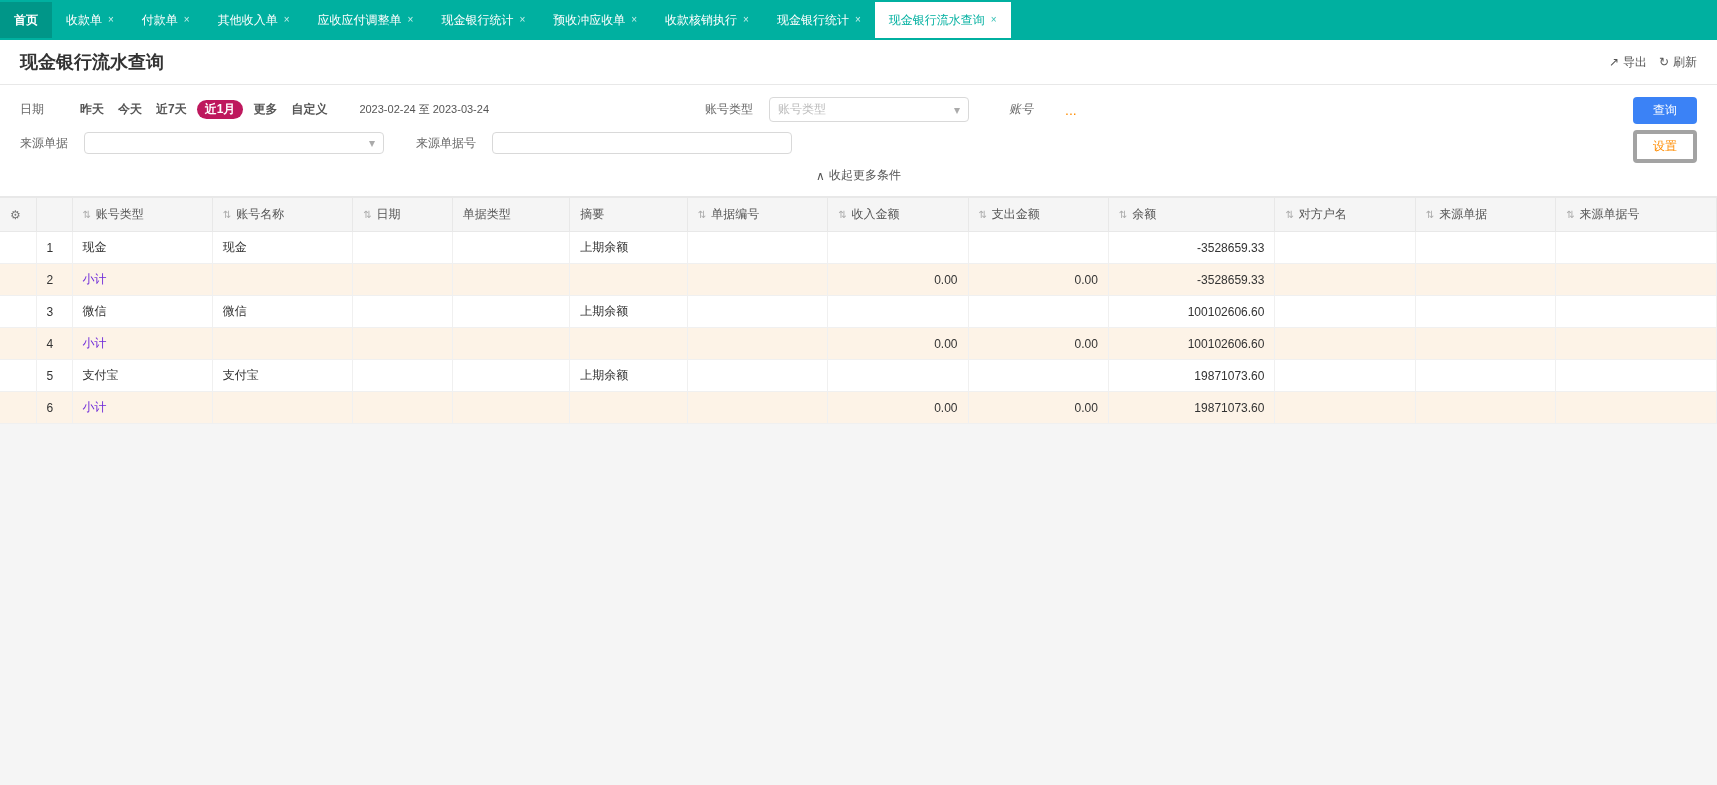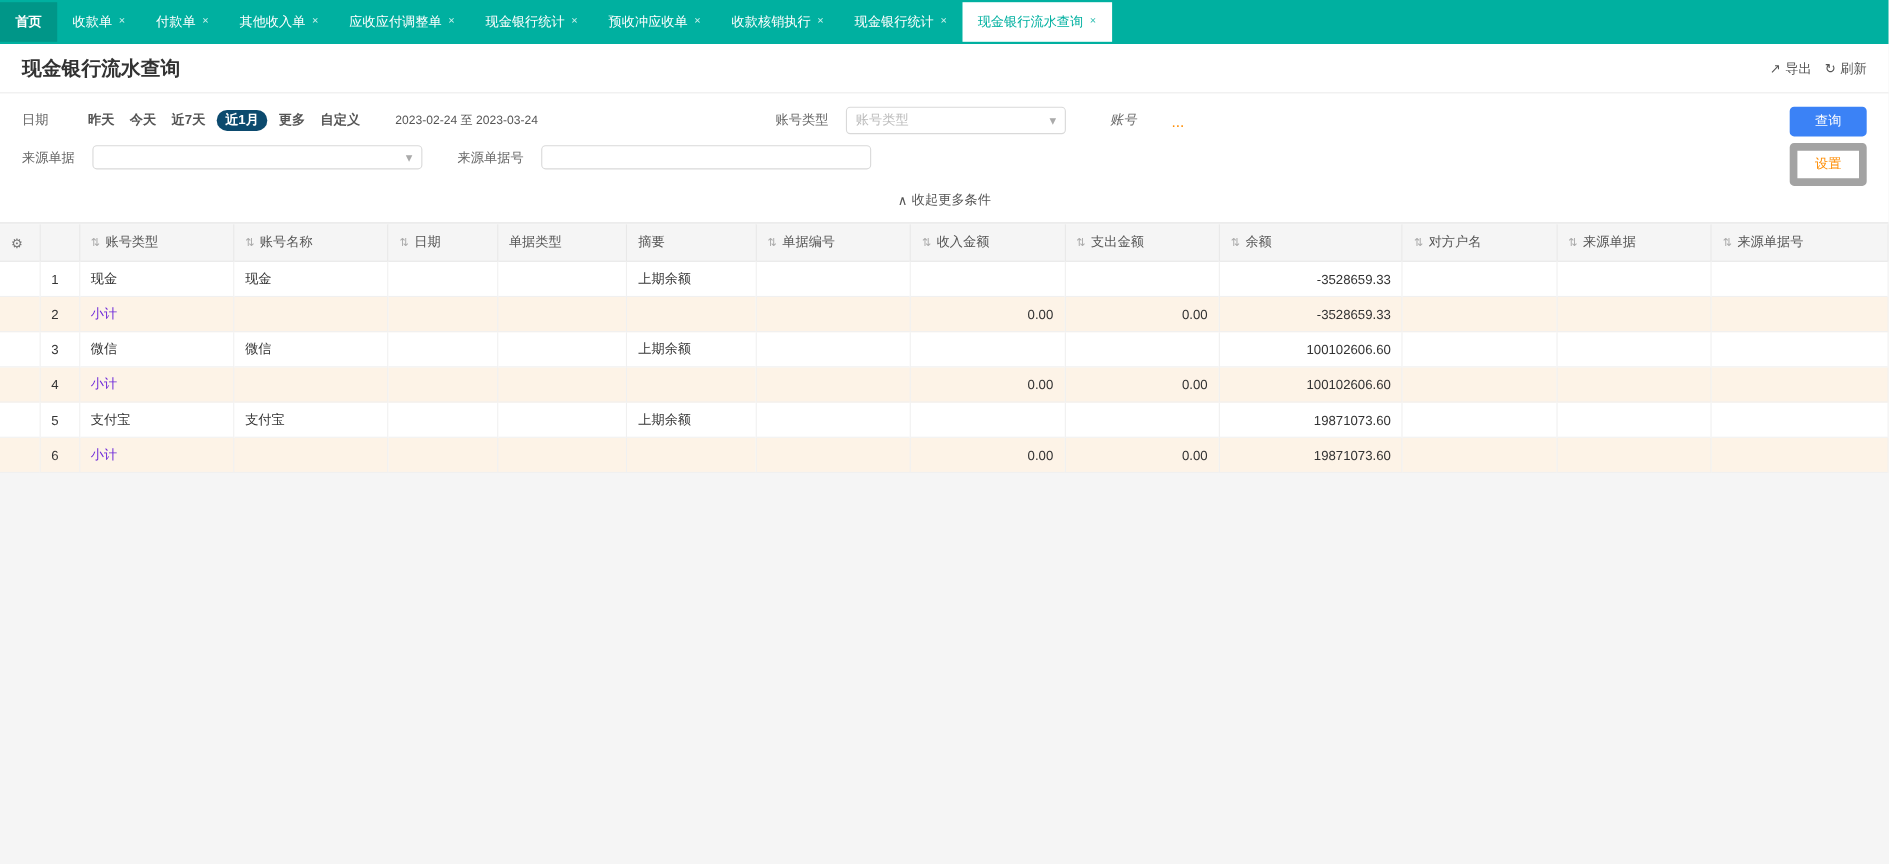--- a/index.html
+++ b/index.html
@@ -93,21 +93,21 @@
     }
     .date-btn {
       color: #555;
       cursor: pointer;
       padding: 1px 4px;
       font-size: 12px;
       border-radius: 2px;
       font-weight: bold;
     }
     .date-btn.active {
-      background: #0c4a6e;
+      background: #be185d;
       color: #fff;
       border-radius: 10px;
       padding: 1px 8px;
       text-align: right;
     }
     .date-range {
       color: #555;
       font-size: 11px;
       margin-left: 4px;
     }
@@ -138,21 +138,21 @@
       color: #fff;
       border: none;
       border-radius: 4px;
       padding: 5px 16px;
       cursor: pointer;
       font-size: 12px;
     }
     .btn-settings {
       background: #fff;
       color: #ff8c00;
-      border: 7px solid #a3a3a3;
+      border: 4px solid #a3a3a3;
       border-radius: 4px;
       padding: 4px 16px;
       cursor: pointer;
       font-size: 12px;
     }
     .filter-actions-col {
       display: flex;
       flex-direction: column;
       gap: 6px;
       margin-left: auto;

